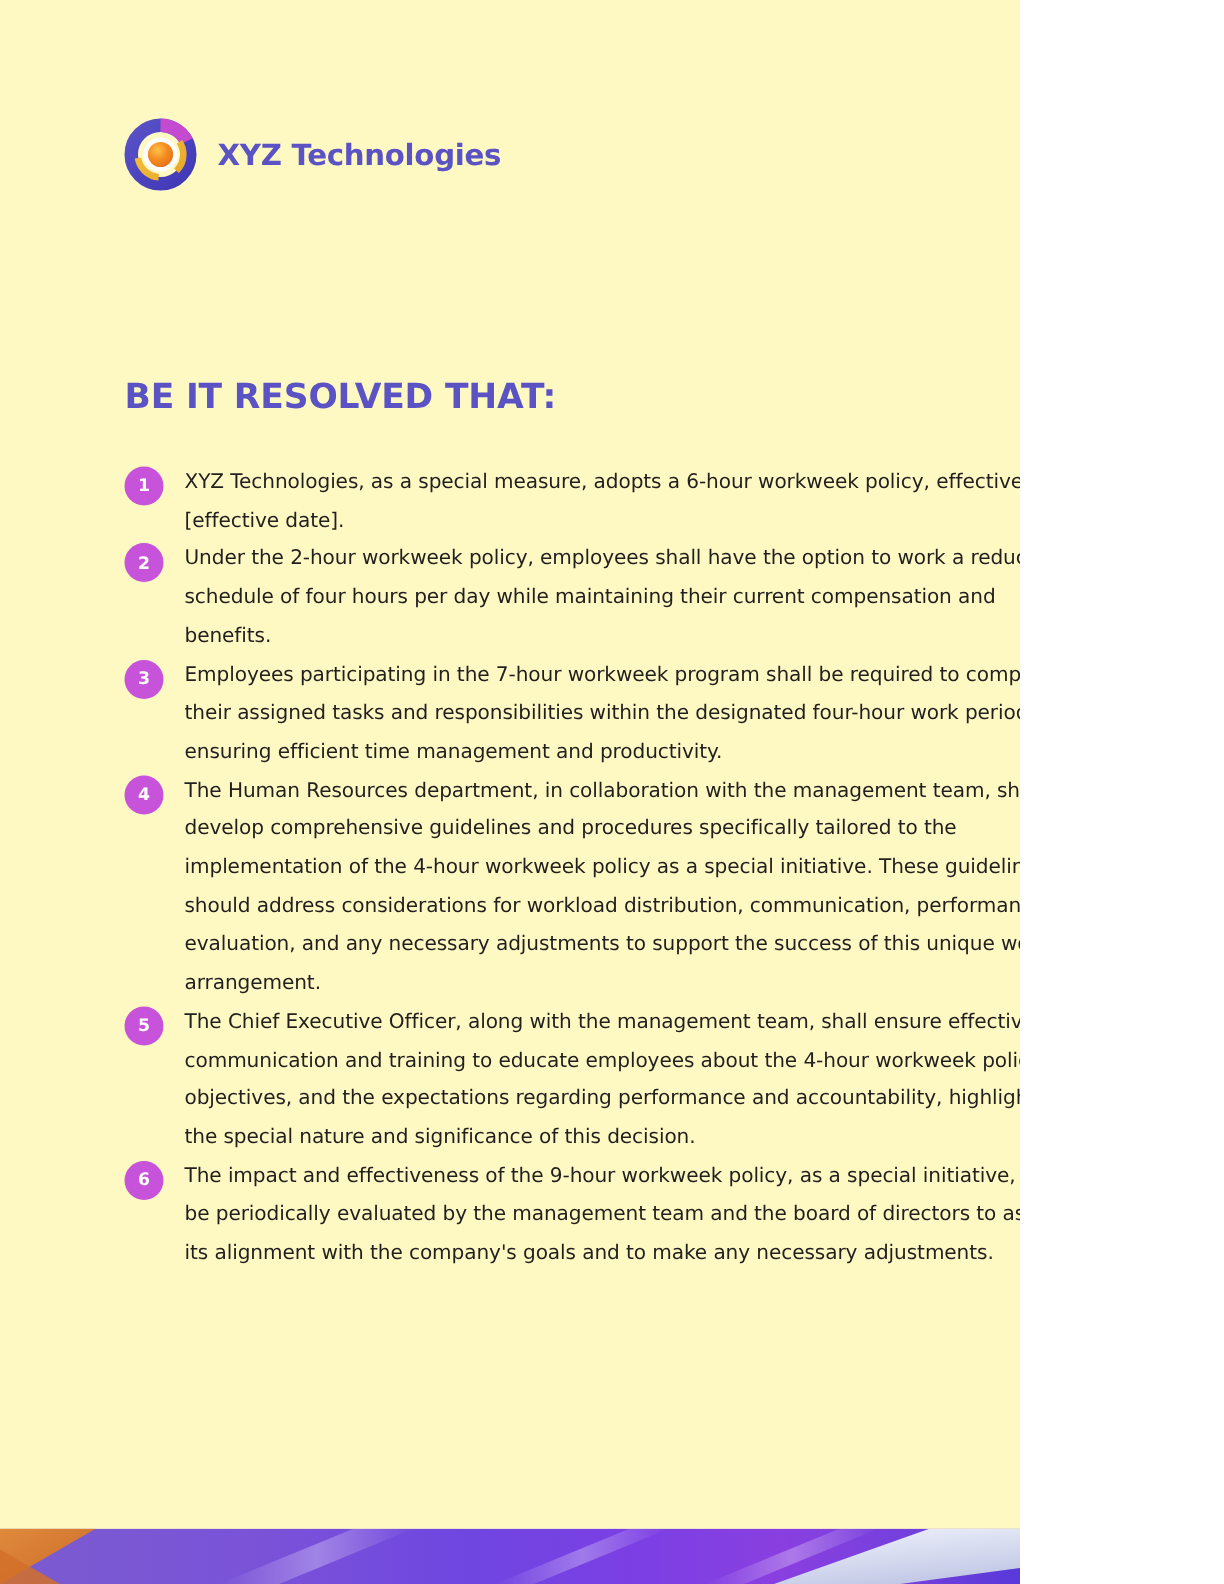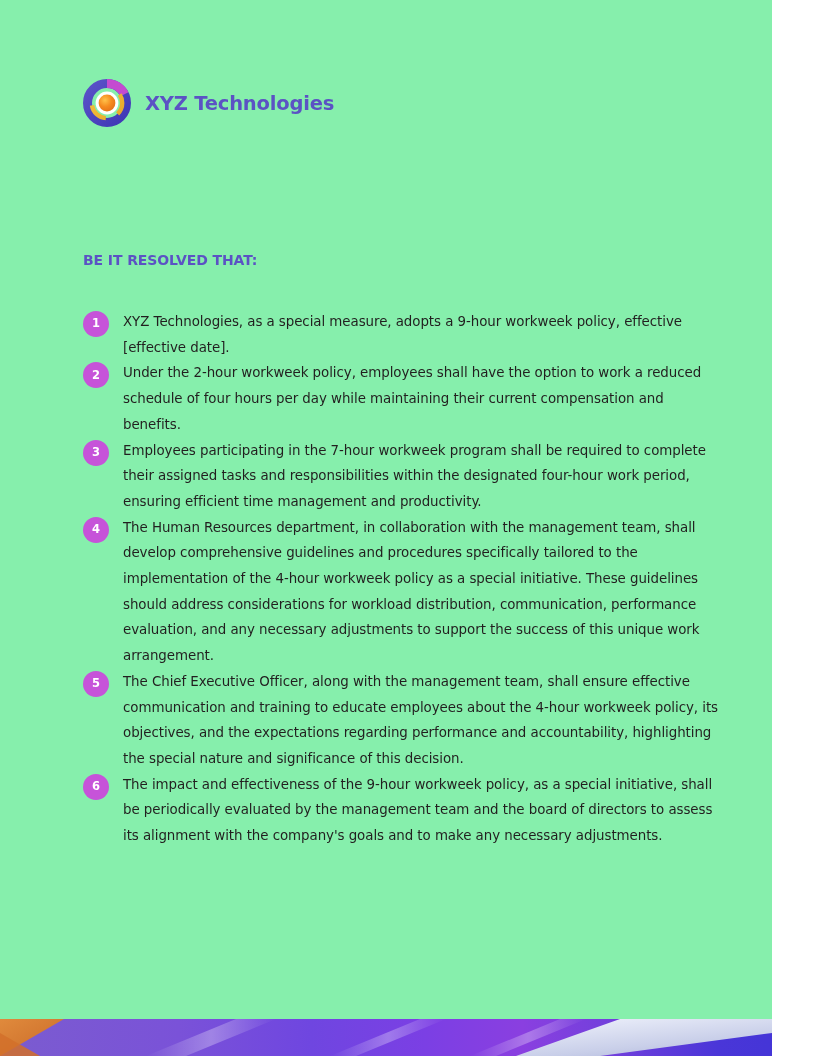--- a/index.html
+++ b/index.html
@@ -9,23 +9,23 @@
   body {
     width: 816px;
     height: 1056px;
     background: #ffffff;
     font-family: "Liberation Sans", sans-serif;
     overflow: hidden;
     position: relative;
   }
   .page {
     position: relative;
-    width: 772px;
+    width: 680px;
     height: 1056px;
-    background: #86efac;
+    background: #fef9c3;
     overflow: hidden;
   }
 
   
   .header {
     position: absolute;
     left: 82px;
     top: 78px;
     display: flex;
     align-items: center;
@@ -48,21 +48,21 @@
     letter-spacing: -0.2px;
     white-space: nowrap;
   }
 
   
   .resolved-heading {
     position: absolute;
     left: 83px;
     top: 252px;
     font-family: "DejaVu Sans", sans-serif;
-    font-size: 14px;
+    font-size: 23px;
     font-weight: bold;
     color: #5b52c4;
     letter-spacing: -0.1px;
     white-space: nowrap;
   }
 
   
   .resolutions {
     position: absolute;
     left: 83px;
@@ -152,21 +152,21 @@
     </div>
     <div class="logo-text">XYZ Technologies</div>
   </div>
 
   <div class="resolved-heading">BE IT RESOLVED THAT:</div>
 
   <div class="resolutions">
 
     <div class="res-item">
       <div class="res-badge">1</div>
-      <div class="res-text">XYZ Technologies, as a special measure, adopts a 9-hour workweek policy, effective [effective date].</div>
+      <div class="res-text">XYZ Technologies, as a special measure, adopts a 6-hour workweek policy, effective [effective date].</div>
     </div>
 
     <div class="res-item">
       <div class="res-badge">2</div>
       <div class="res-text">Under the 2-hour workweek policy, employees shall have the option to work a reduced schedule of four hours per day while maintaining their current compensation and benefits.</div>
     </div>
 
     <div class="res-item">
       <div class="res-badge">3</div>
       <div class="res-text">Employees participating in the 7-hour workweek program shall be required to complete their assigned tasks and responsibilities within the designated four-hour work period, ensuring efficient time management and productivity.</div>

